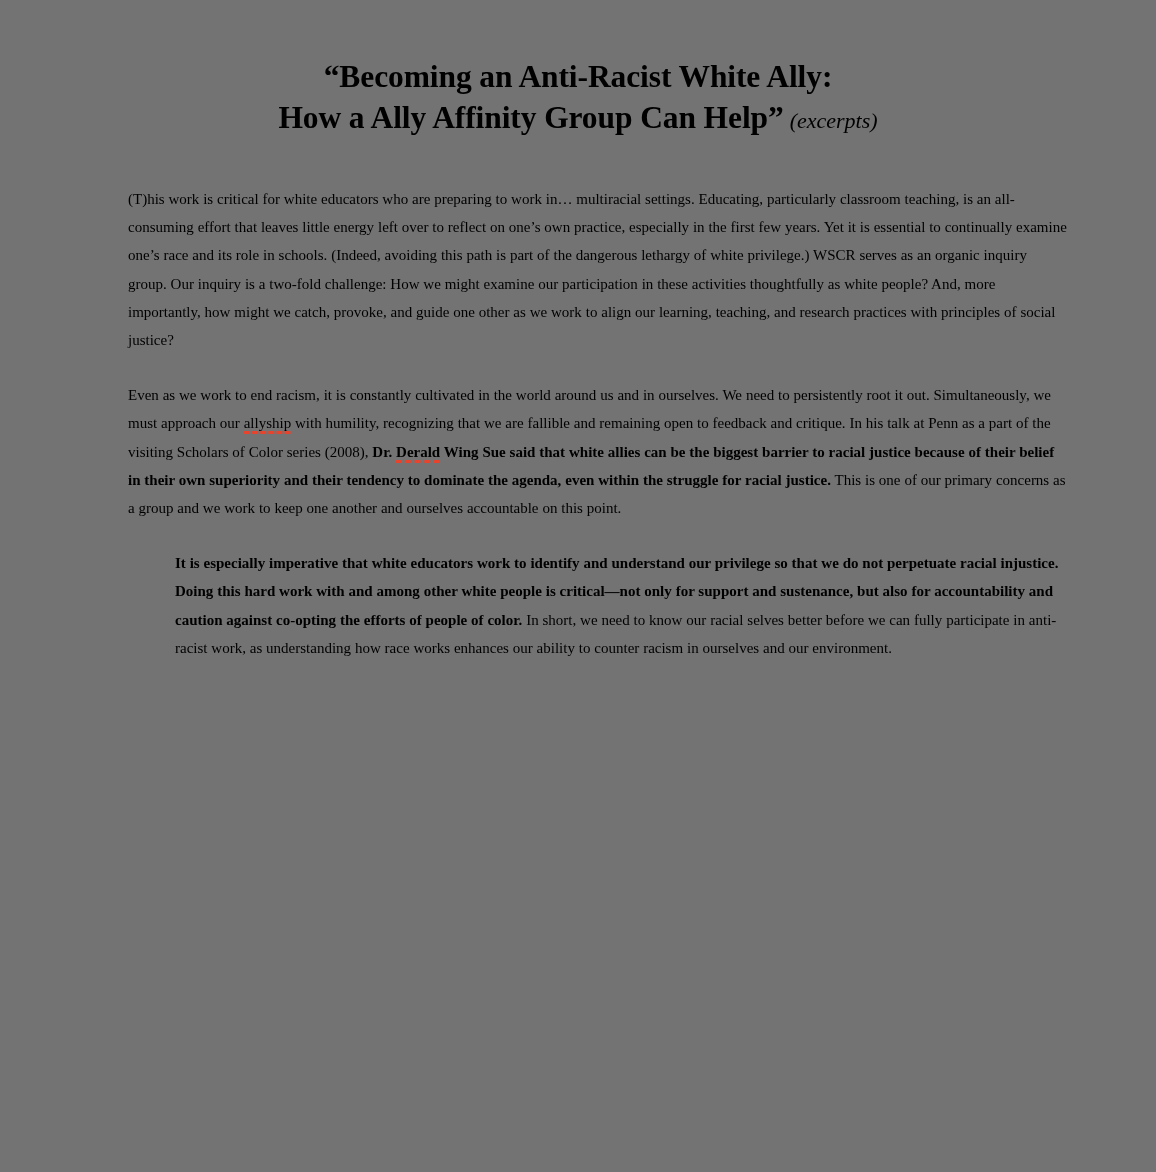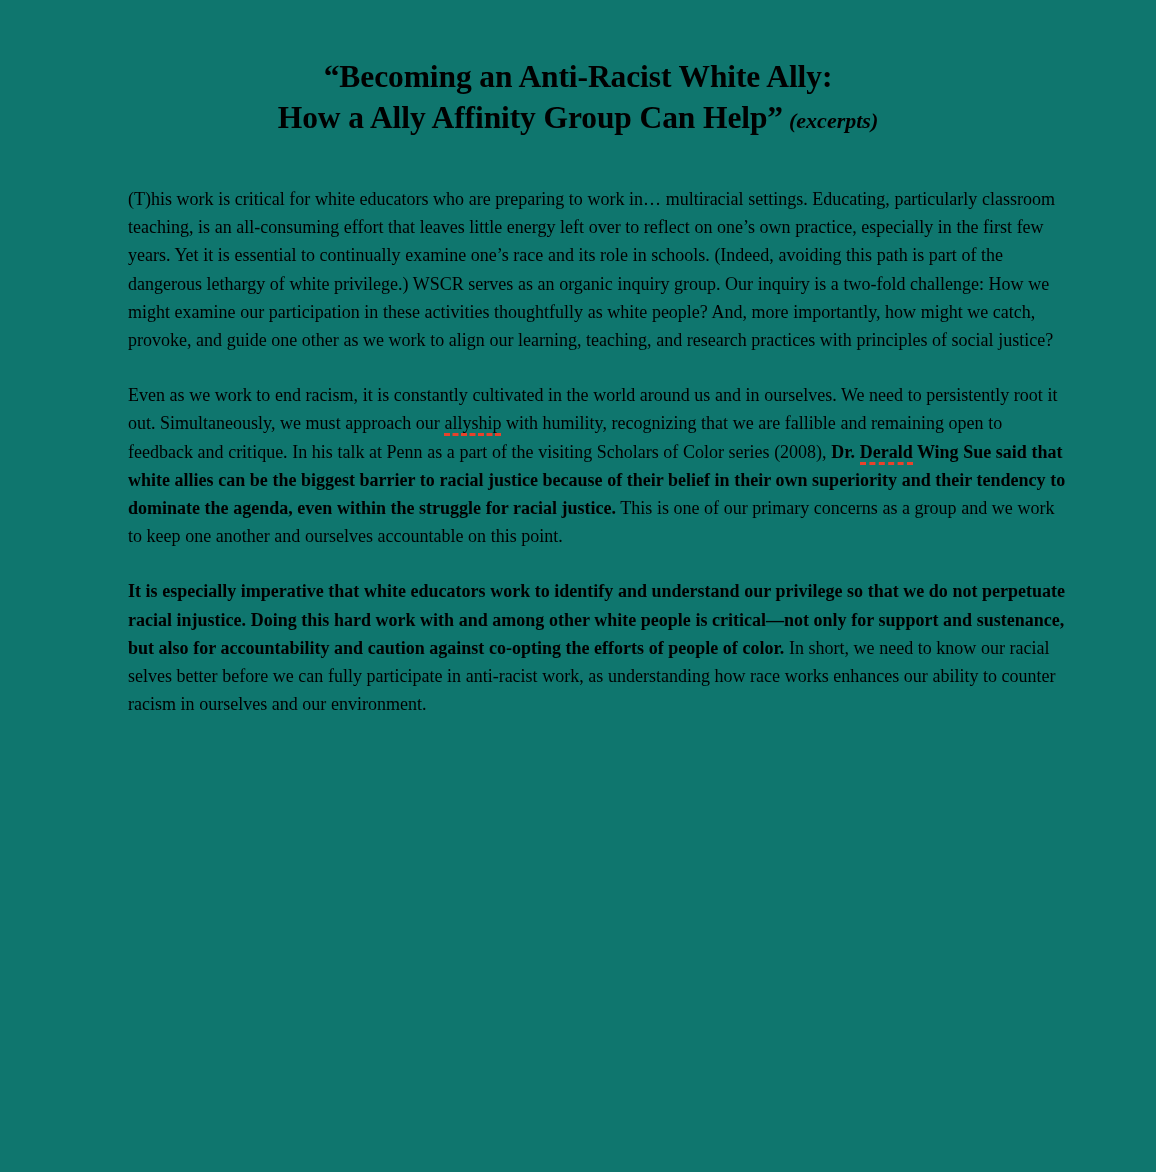--- a/index.html
+++ b/index.html
@@ -12,64 +12,65 @@
     height: 1172px;
     font-family: "Liberation Serif", "DejaVu Serif", serif;
     color: #000000;
     -webkit-font-smoothing: antialiased;
   }
 
   .page {
     position: relative;
     width: 1156px;
     height: 1172px;
-    background: #0f766e;
+    background: #737373;
     box-sizing: border-box;
     overflow: hidden;
   }
 
   
   .doc-title {
     margin: 0;
     padding: 56px 96px 0 96px;
     text-align: center;
     font-weight: bold;
     font-size: 31.5px;
     line-height: 41px;
     letter-spacing: -0.1px;
   }
   .title-line {
     display: block;
     white-space: nowrap;
   }
   .excerpts {
     font-style: italic;
-    font-weight: bold;
+    font-weight: normal;
     font-size: 22px;
     letter-spacing: 0;
     padding-left: 6px;
     vertical-align: baseline;
   }
 
   
   .body-copy {
     position: absolute;
     left: 128px;
     top: 185px;
     width: 940px;
   }
   .para {
     margin: 0 0 27px 0;
-    font-size: 18px;
+    font-size: 15px;
     line-height: 28.2px;
     text-align: left;
     word-spacing: 0.1px;
   }
   .para:last-child {
     margin-bottom: 0;
+    margin-left: 47px;
   }
   .para.bold-lead b,
   b.strong-run {
     font-weight: bold;
   }
 
   
   .misspelled {
     border-bottom: 3px dashed #e8432c;
     padding-bottom: 0px;

